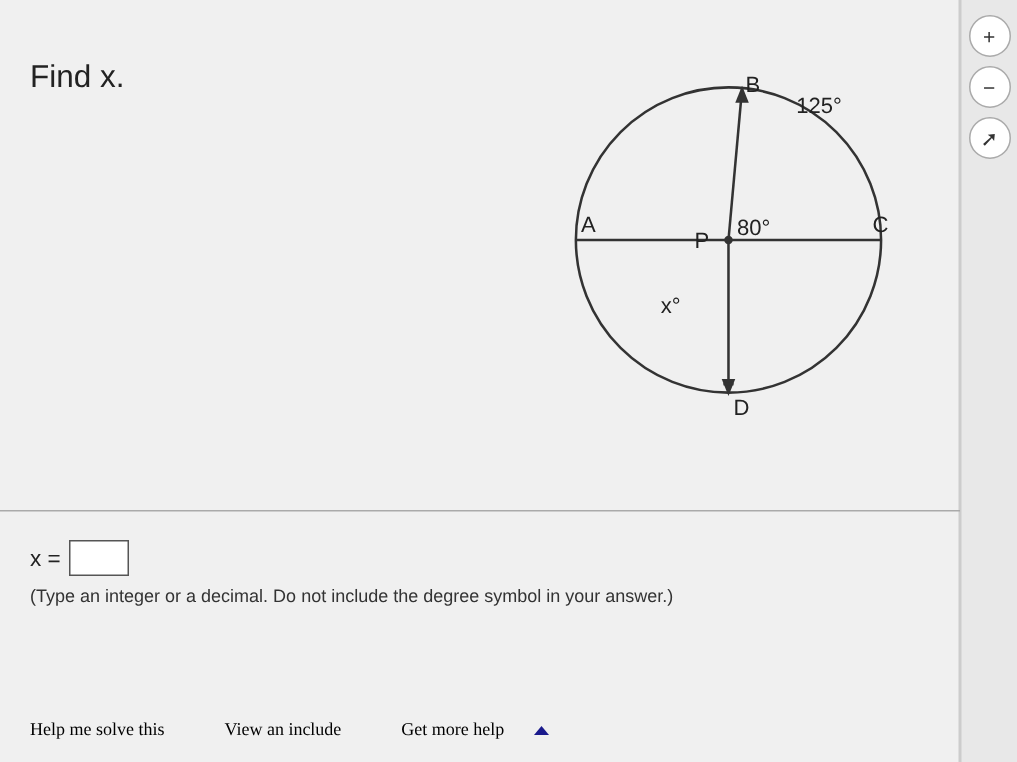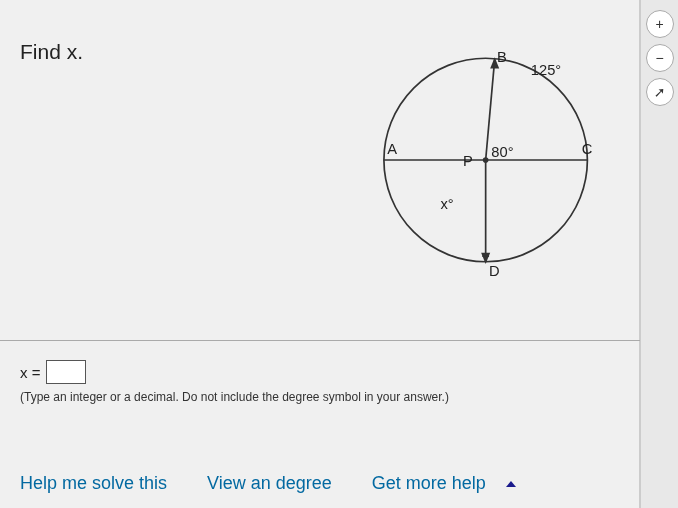--- a/index.html
+++ b/index.html
@@ -123,27 +123,27 @@
     .bottom-buttons {
       position: absolute;
       bottom: 14px;
       left: 20px;
       display: flex;
       align-items: center;
       gap: 40px;
     }
 
     .bottom-btn {
-      font-size: 18px;
-      color: #0369a1;
+      font-size: 12px;
+      color: #000000;
       background: none;
       border: none;
       cursor: pointer;
       text-decoration: none;
-      font-family: Liberation Sans, sans-serif;
+      font-family: Liberation Serif, serif;
     }
 
     .get-more-help-btn {
       display: flex;
       align-items: center;
       gap: 20px;
     }
 
     .chevron-up {
       display: inline-block;
@@ -202,21 +202,21 @@
   <div class="answer-area">
     <div class="x-equals">
       <span class="x-label">x =</span>
       <input class="x-input" type="text" style="">
     </div>
     <p class="instruction-text">(Type an integer or a decimal. Do not include the degree symbol in your answer.)</p>
   </div>
 
   <div class="bottom-buttons">
     <button class="bottom-btn">Help me solve this</button>
-    <button class="bottom-btn">View an degree</button>
+    <button class="bottom-btn">View an include</button>
     <button class="bottom-btn get-more-help-btn">
       <span>Get more help</span>
       <span class="chevron-up"></span>
     </button>
   </div>
 </div>
 
 <div class="sidebar">
   <div class="sidebar-icon" title="Zoom in">+</div>
   <div class="sidebar-icon" title="Zoom out">−</div>

